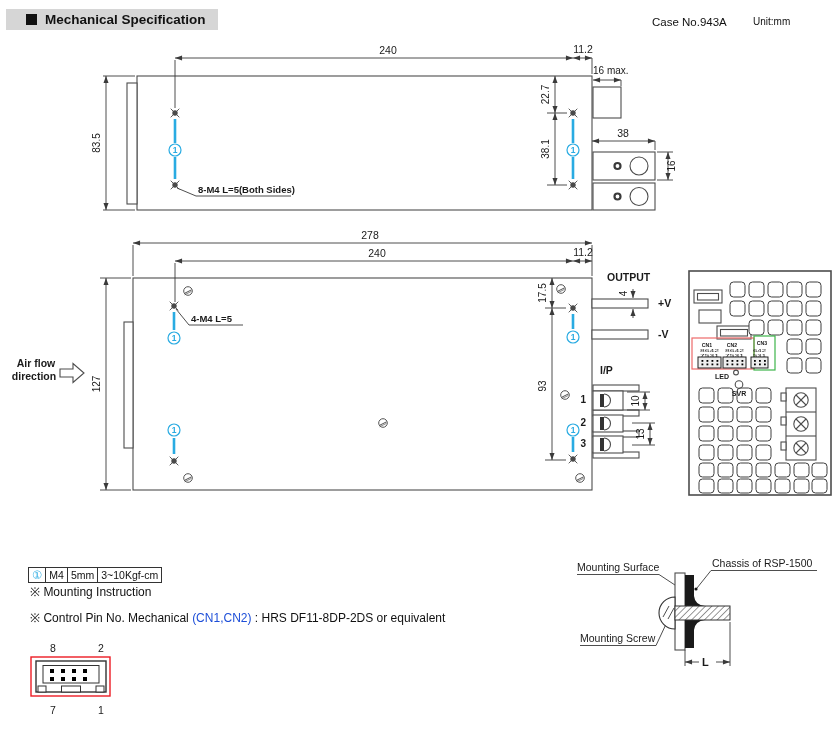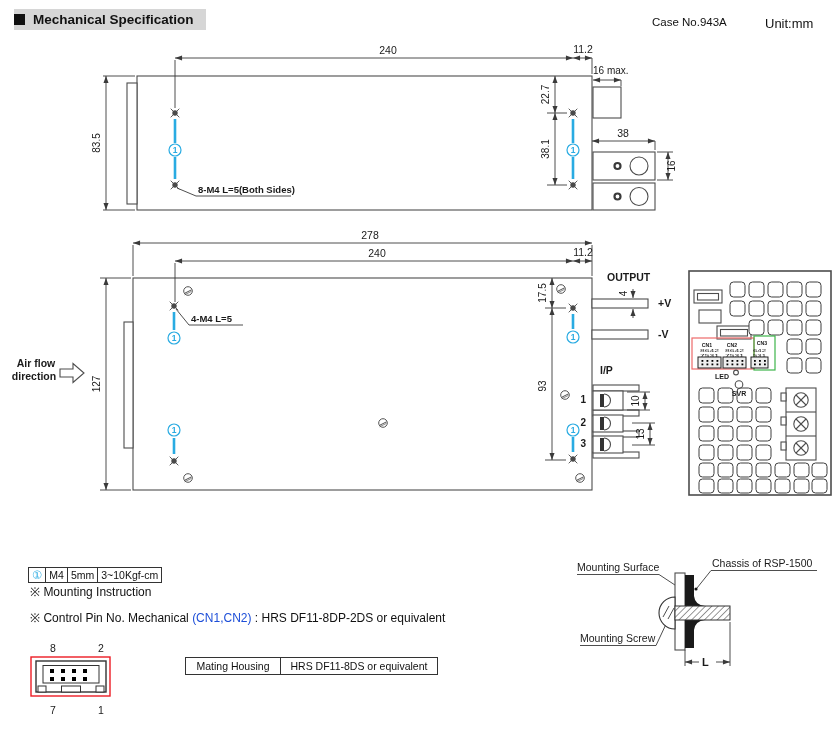--- a/index.html
+++ b/index.html
@@ -1,22 +1,22 @@
 <!DOCTYPE html>
 <html><head>
 <meta charset="utf-8">
 <style>
   html,body{margin:0;padding:0;}
   body{width:838px;height:731px;background:#fff;font-family:"Liberation Sans",sans-serif;position:relative;overflow:hidden;}
   .abs{position:absolute;}
-  #title-bar{left:6px;top:9px;background:#d6d6d6;height:21px;display:flex;align-items:center;padding:0 12px 0 0;margin-left:8px;}
+  #title-bar{left:6px;top:9px;background:#d6d6d6;height:21px;display:flex;align-items:center;padding:0 12px 0 20px;}
   #title-sq{width:11px;height:11px;background:#111;margin-right:8px;flex:0 0 auto;}
   #title-text{font-size:13.5px;font-weight:bold;color:#111;white-space:nowrap;}
   #case-no{left:652px;top:16px;font-size:11.5px;color:#111;}
-  #unit{left:753px;top:16px;font-size:13px;color:#111;margin-left:12px;}
+  #unit{left:753px;top:16px;font-size:10px;color:#111;}
   svg{position:absolute;}
   svg text{font-family:"Liberation Sans",sans-serif;fill:#1a1a1a;}
   .ol{fill:none;stroke:#4d4d4d;stroke-width:1.1px;}
   .olf{fill:#fff;stroke:#4d4d4d;stroke-width:1.1px;}
   .blk{fill:#1a1a1a;stroke:none;}
   .dl{fill:none;stroke:#3a3a3a;stroke-width:0.9px;}
   .ring{fill:none;stroke:#3a3a3a;stroke-width:2.2px;}
   .dt{font-size:10.5px;}
   .dts{font-size:10px;}
   .nt{font-size:9.5px;font-weight:bold;}
@@ -415,24 +415,20 @@
       <rect x="61" y="677" width="4" height="4"></rect>
       <rect x="72" y="677" width="4" height="4"></rect>
       <rect x="83" y="677" width="4" height="4"></rect>
   </g>
   <text class="dt" x="53" y="714" text-anchor="middle">7</text>
   <text class="dt" x="101" y="714" text-anchor="middle">1</text>
 </svg>
 
 <table id="mating-table" style="left:185px;top:657px;">
   <tbody>
-      <tr>
-    <td style="width:88px">Mating Housing</td>
-    <td style="width:150px">HRS DF11-8DS or equivalent</td>
-  </tr>
 </tbody>
   </table>
 
 <svg width="283" height="142" viewBox="555 538 283 142" style="left:555px;top:538px;">
   <defs>
     <marker id="ar2" viewBox="0 0 8 6" refX="7.5" refY="3" markerWidth="9" markerHeight="7" orient="auto-start-reverse">
       <path d="M0.5,0.5 L7.5,3 L0.5,5.5 Z" fill="#3a3a3a"></path>
     </marker>
     <pattern id="hatch" width="4.5" height="4.5" patternUnits="userSpaceOnUse" patternTransform="rotate(45)">
       <rect width="4.5" height="4.5" fill="#fff"></rect>

